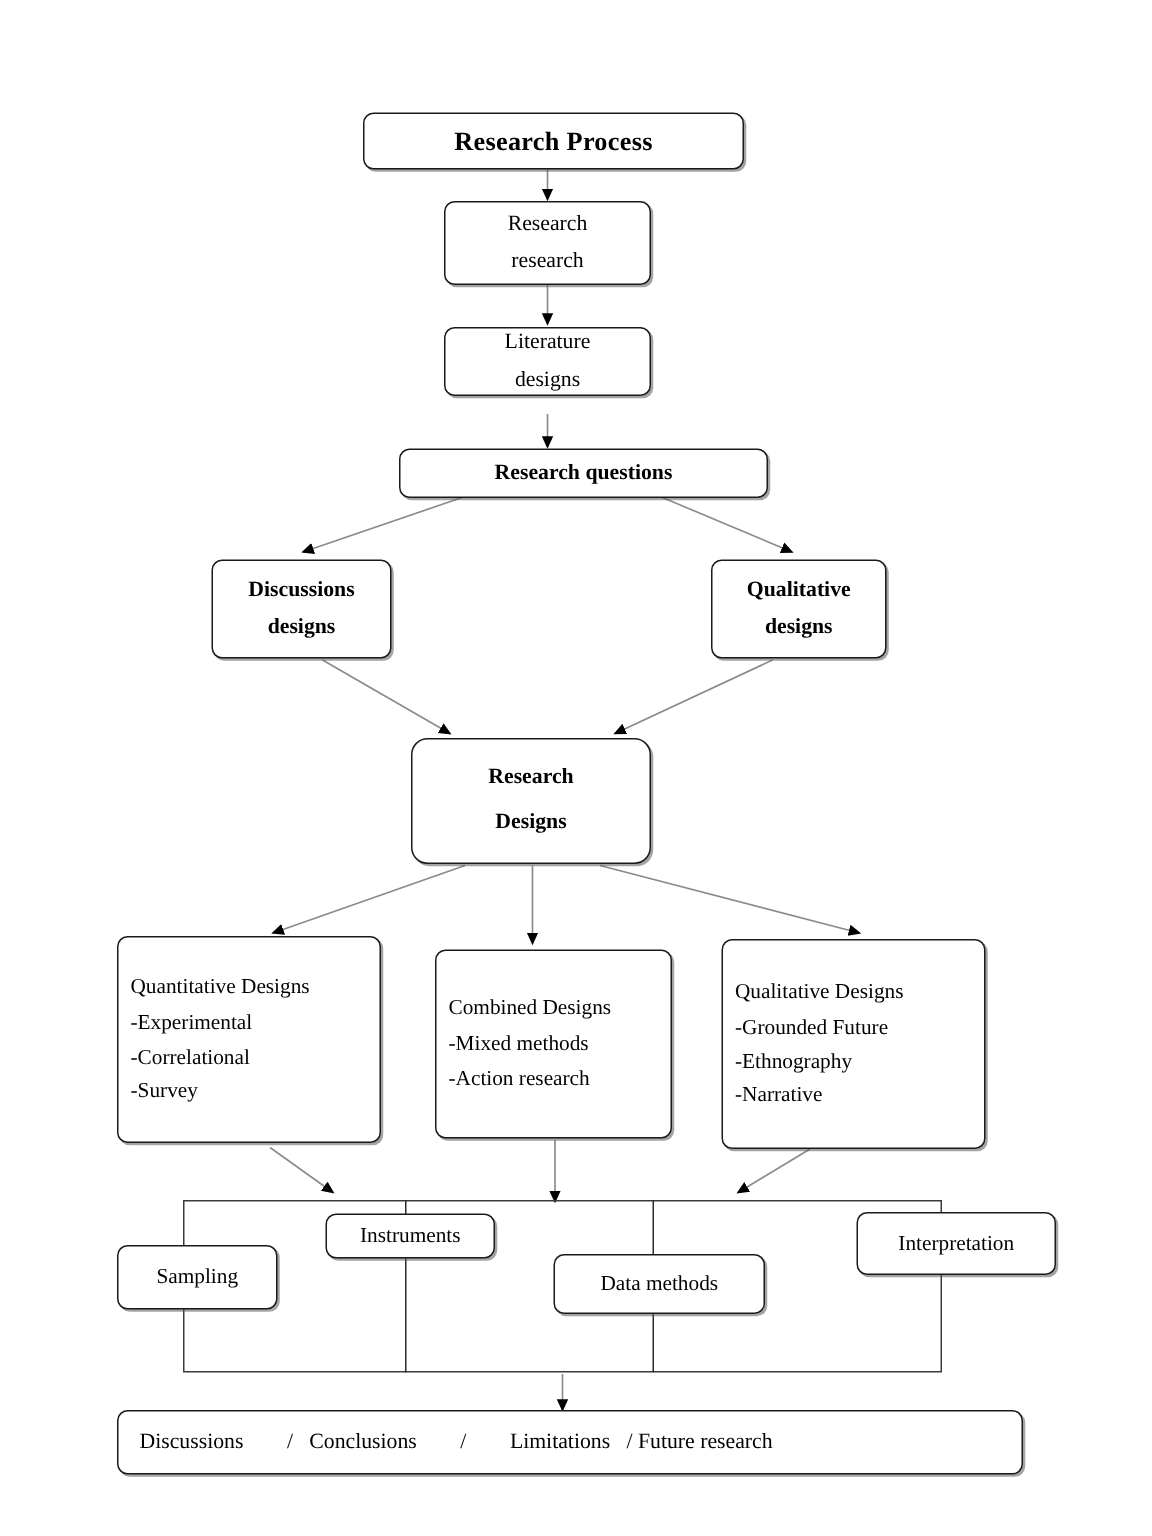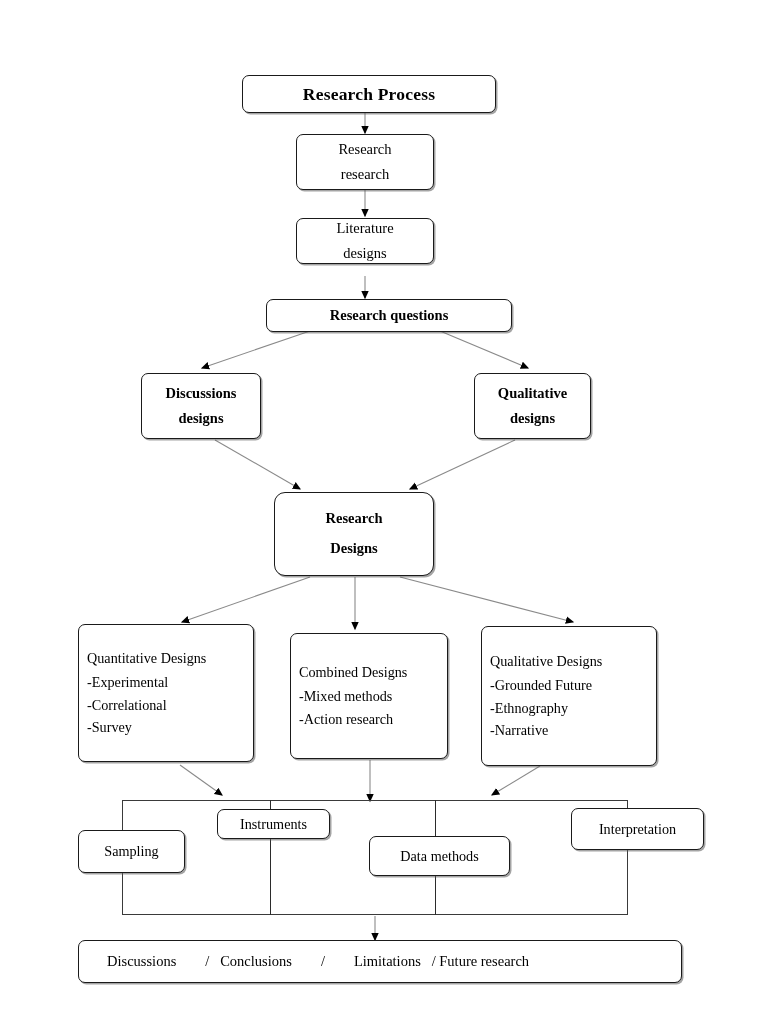--- a/index.html
+++ b/index.html
@@ -48,21 +48,21 @@
     font-size: 14.2px;
     line-height: 1.05;
   }
   .list-node .row { padding: 4px 0; white-space: nowrap; }
   .list-node .row.head { padding-bottom: 5px; }
   .small-node { font-weight: normal; font-size: 14.2px; }
   .footer-node {
     font-weight: normal;
     font-size: 14.5px;
     white-space: pre;
-    padding-left: 28px;
+    padding-left: 14px;
     justify-content: center;
   }
   .frame-rect {
     position: absolute;
     box-sizing: border-box;
     border: 1.6px solid #3a3a3a;
     background: transparent;
   }
   .frame-div {
     position: absolute;

